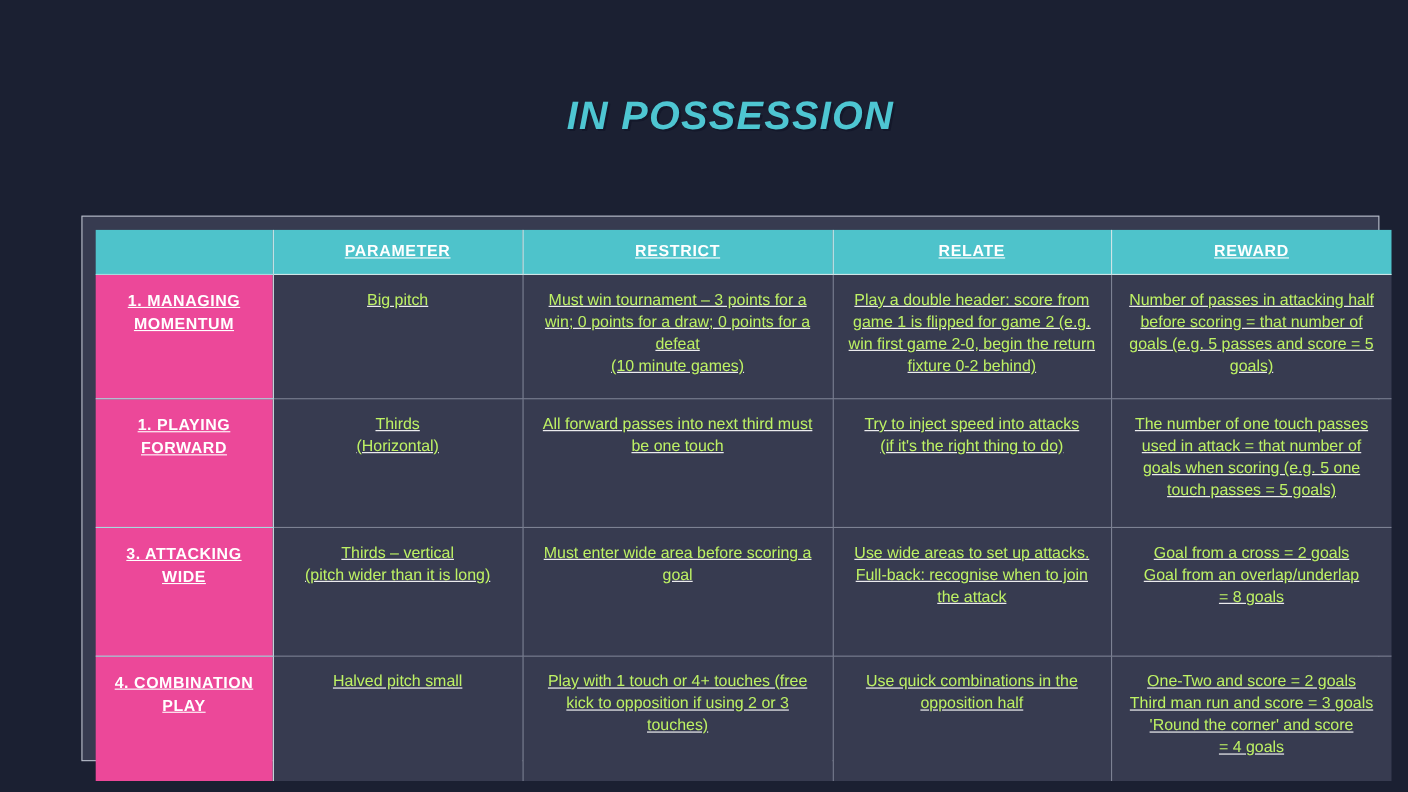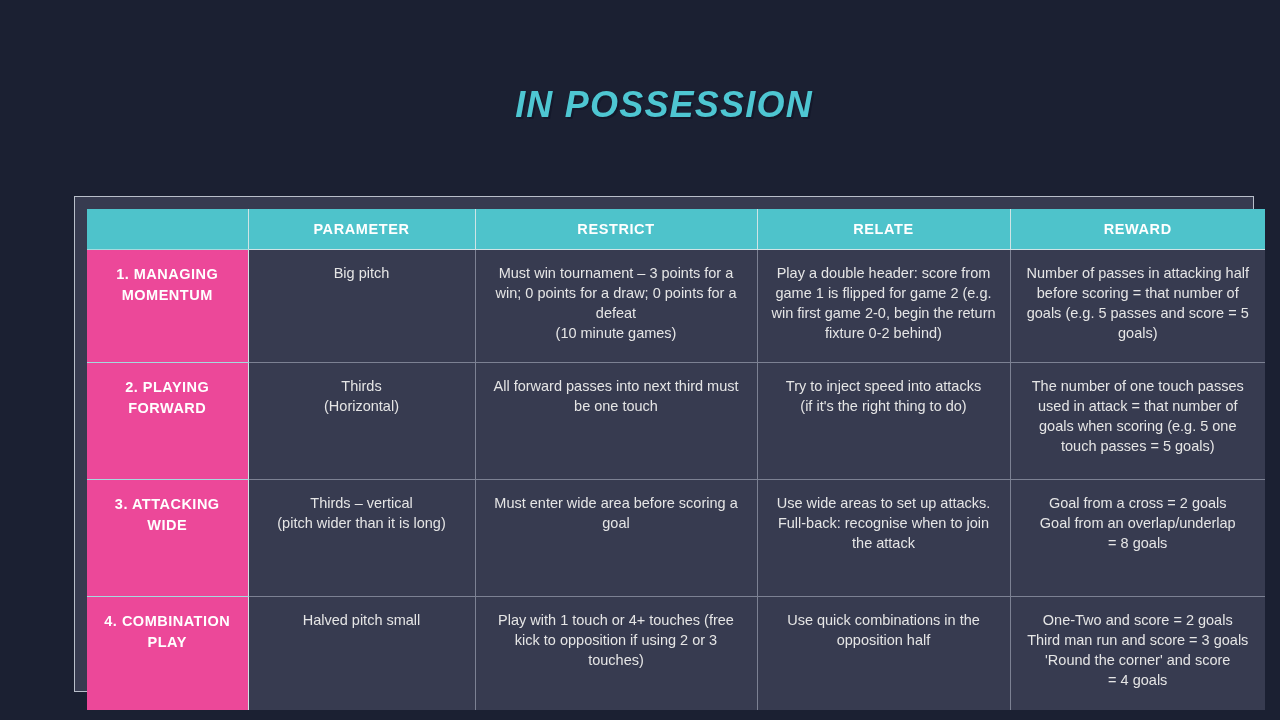--- a/index.html
+++ b/index.html
@@ -47,20 +47,21 @@
     height: 496px;
     border: 1px solid #b9bfca;
     background: #373b50;
   }
 
   table.matrix {
     width: 100%;
     height: 100%;
     border-collapse: collapse;
     table-layout: fixed;
+    text-decoration: underline;
   }
 
   col.c-label    { width: 161px; }
   col.c-param    { width: 227px; }
   col.c-restrict { width: 282px; }
   col.c-relate   { width: 253px; }
   col.c-reward   { width: 255px; }
 
   
   thead tr { height: 36px; }
@@ -91,21 +92,21 @@
     text-align: center;
     vertical-align: top;
     padding: 14px 8px 0 8px;
     border-right: 1px solid #cfe4e6;
     border-bottom: 1px solid #a6dade;
   }
 
   
   td.cell {
     background: #373b50;
-    color: #e5e5e5;
+    color: #bef264;
     font-size: 14.5px;
     font-weight: normal;
     line-height: 1.38;
     text-align: center;
     vertical-align: top;
     padding: 13px 12px 0 12px;
     border-right: 1px solid #7c8193;
     border-bottom: 1px solid #7c8193;
   }
   td.cell:last-child { border-right: none; }
@@ -149,21 +150,21 @@
         <tr class="r1">
           <td class="row-label">1. MANAGING MOMENTUM</td>
           <td class="cell">Big pitch</td>
           <td class="cell" style="white-space: pre-line;">Must win tournament – 3 points for a win; 0 points for a draw; 0 points for a defeat
 (10 minute games)</td>
           <td class="cell">Play a double header: score from game 1 is flipped for game 2 (e.g. win first game 2-0, begin the return fixture 0-2 behind)</td>
           <td class="cell">Number of passes in attacking half before scoring = that number of goals (e.g. 5 passes and score = 5 goals)</td>
         </tr>
 
         <tr class="r2">
-          <td class="row-label">2. PLAYING FORWARD</td>
+          <td class="row-label">1. PLAYING FORWARD</td>
           <td class="cell" style="white-space: pre-line;">Thirds
 (Horizontal)</td>
           <td class="cell">All forward passes into next third must be one touch</td>
           <td class="cell" style="white-space: pre-line;">Try to inject speed into attacks
 (if it's the right thing to do)</td>
           <td class="cell">The number of one touch passes used in attack = that number of goals when scoring (e.g. 5 one touch passes = 5 goals)</td>
         </tr>
 
         <tr class="r3">
           <td class="row-label">3. ATTACKING WIDE</td>

